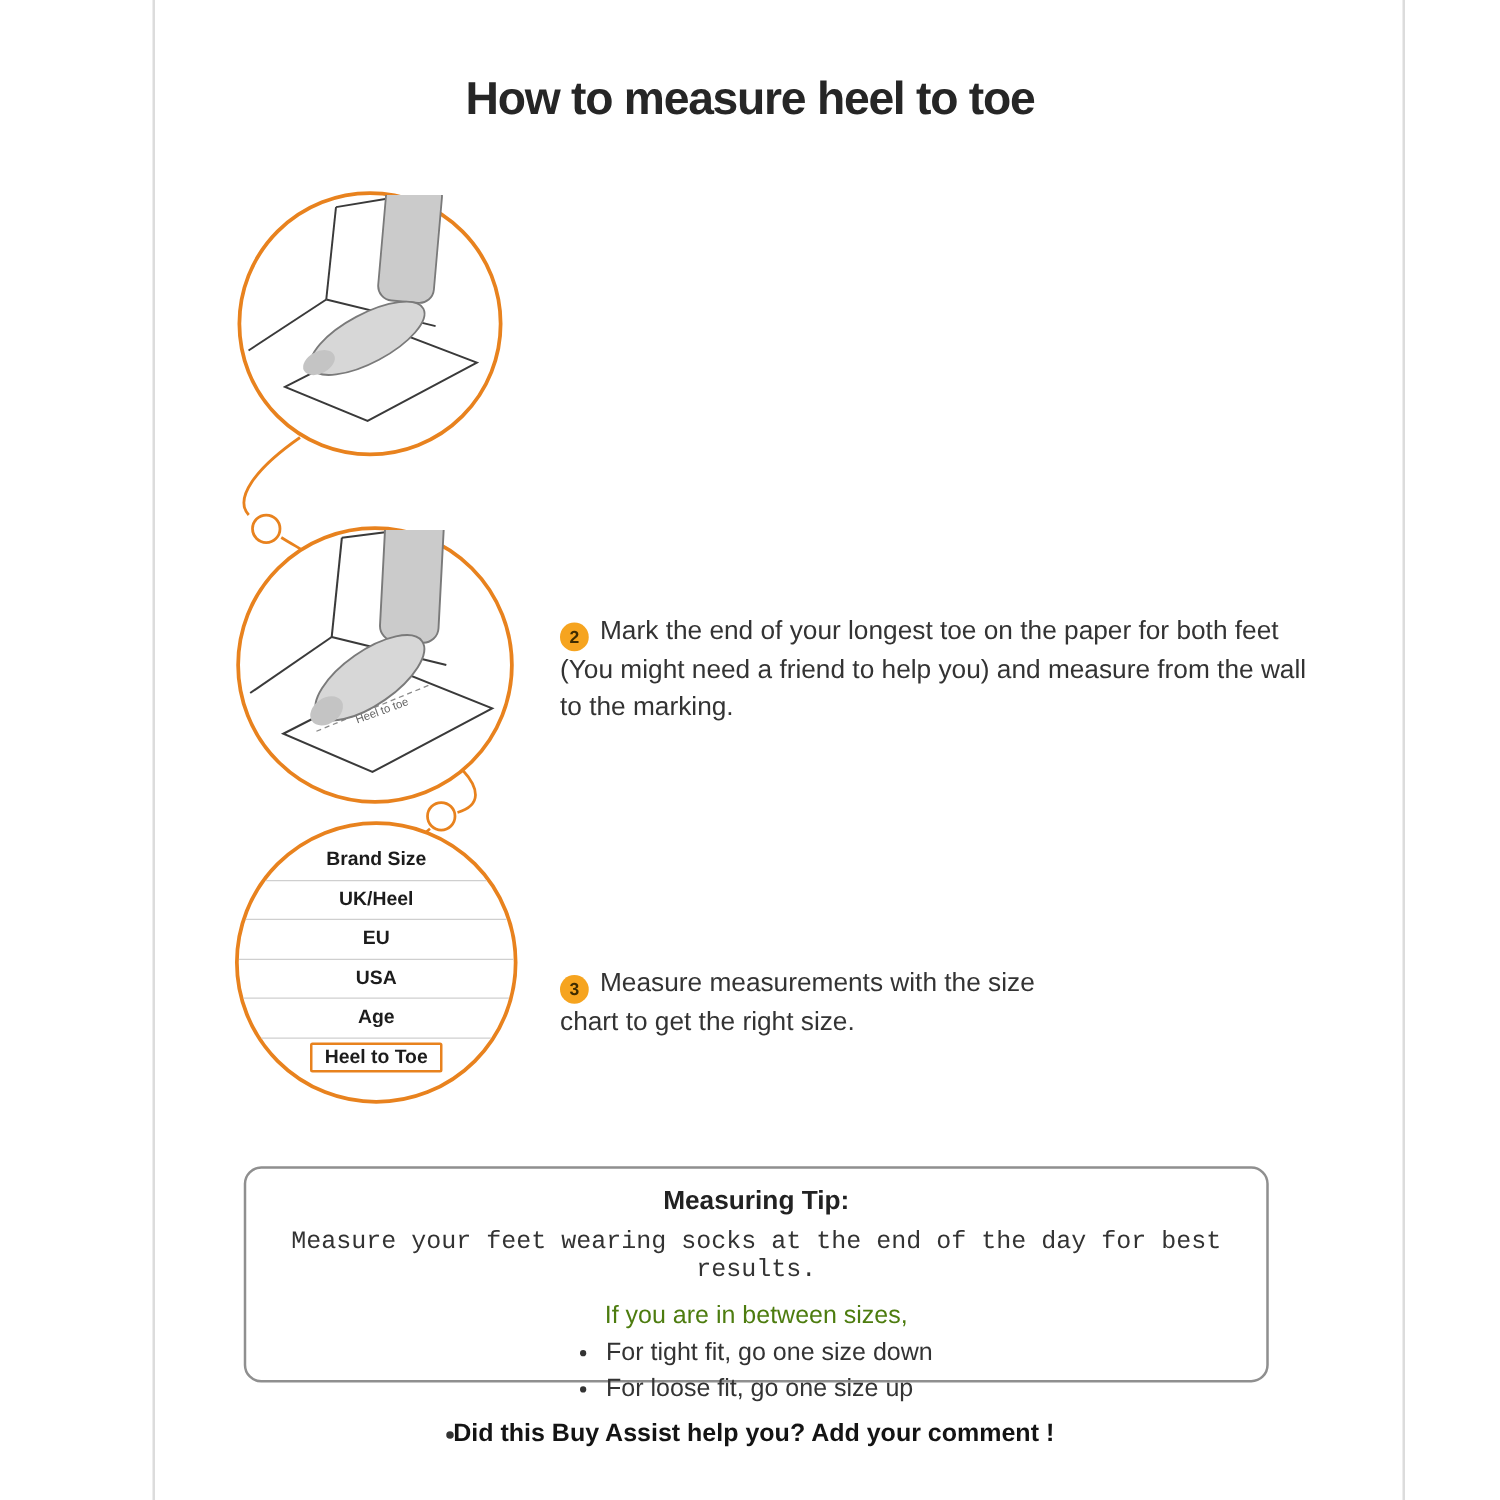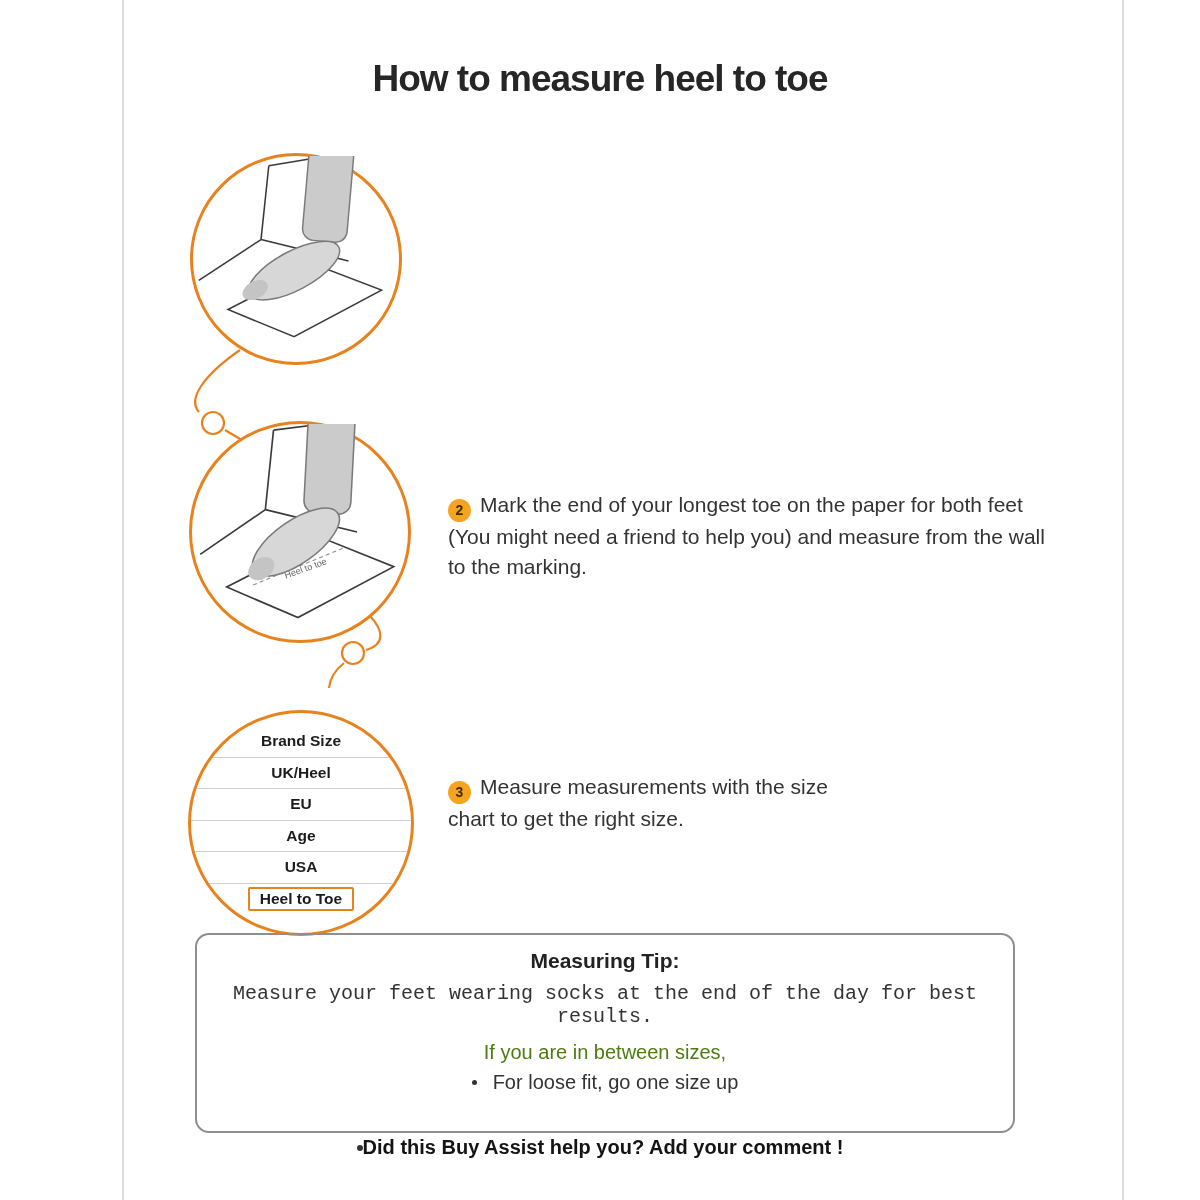--- a/index.html
+++ b/index.html
@@ -22,21 +22,21 @@
   }
 
   .connectors{position:absolute;left:0;top:0;width:1200px;height:1200px;z-index:1;pointer-events:none;}
 
   .circle{
     position:absolute;border:3px solid var(--accent);border-radius:50%;
     background:#fff;z-index:2;
   }
   .c1{left:190px;top:153px;width:212px;height:212px;}
   .c2{left:189px;top:421px;width:222px;height:222px;}
-  .c3{left:188px;top:710px;width:226px;height:226px;overflow:hidden;}
+  .c3{left:188px;top:657px;width:226px;height:226px;overflow:hidden;}
   .circle svg{width:100%;height:100%;display:block;}
 
   .step{
     position:absolute;font-size:21px;color:#333;line-height:1.42;z-index:3;
   }
   .step1{left:448px;top:220px;width:500px;}
   .step2{left:448px;top:490px;width:610px;}
   .step3{left:448px;top:772px;width:420px;}
   .badge{
     display:inline-flex;width:23px;height:23px;border-radius:50%;
@@ -48,21 +48,21 @@
   .size-row{
     height:31.5px;display:flex;align-items:center;justify-content:center;
     font-size:15.5px;font-weight:700;color:#1c1c1c;border-bottom:1px solid #cfcfcf;
   }
   .size-row:last-child{border-bottom:none;}
   .size-row .hl{
     border:2px solid var(--accent);border-radius:2px;padding:1px 10px;
   }
 
   .tipbox{
-    position:absolute;left:195px;top:933px;width:820px;height:200px;
+    position:absolute;left:195px;top:933px;width:820px;height:173px;
     border:2px solid #8f8f8f;border-radius:14px;text-align:center;z-index:2;
   }
   .tip-heading{margin-top:14px;font-size:21px;font-weight:700;color:#222;}
   .tip-line1{margin-top:9px;font-size:20px;color:#333;font-family:Liberation Mono, monospace;}
   .tip-line2{margin-top:13px;font-size:20px;color:#4d7c0f;}
   .bullets{display:inline-block;text-align:left;margin-top:4px;}
   .bullet-line{display:flex;align-items:center;gap:16px;font-size:20px;color:#333;line-height:1.45;}
   .dot{width:5px;height:5px;background:#333;border-radius:50%;flex:0 0 auto;}
 
   .footer{
@@ -134,24 +134,24 @@
       <div class="size-row">
           <span>Brand Size</span>
         </div>
       <div class="size-row">
           <span>UK/Heel</span>
         </div>
       <div class="size-row">
           <span>EU</span>
         </div>
       <div class="size-row">
-          <span>Age</span>
+          <span>USA</span>
         </div>
       <div class="size-row">
-          <span>USA</span>
+          <span>Age</span>
         </div>
       <div class="size-row">
           <span class="hl">Heel to Toe</span>
         </div>
     </div>
   </div>
 
 
   <div class="step step2">
     <span class="badge">2</span><span>Mark the end of your longest toe on the paper for both feet (You might need a friend to help you) and measure from the wall to the marking.</span>
@@ -161,20 +161,24 @@
     <span class="badge">3</span><span>Measure measurements with the size chart to get the right size.</span>
   </div>
 
   <div class="tipbox">
     <div class="tip-heading">Measuring Tip:</div>
     <div class="tip-line1">Measure your feet wearing socks at the end of the day for best results.</div>
     <div class="tip-line2">If you are in between sizes,</div>
     <div class="bullets">
       <div class="bullet-line">
         <span class="dot"></span>
+        <span>For tight fit, go one size down</span>
+      </div>
+      <div class="bullet-line">
+        <span class="dot"></span>
         <span>For loose fit, go one size up</span>
       </div>
     </div>
   </div>
 
   <div class="footer">
     <span class="dot"></span>
     <span>Did this Buy Assist help you? Add your comment !</span>
   </div>
 

